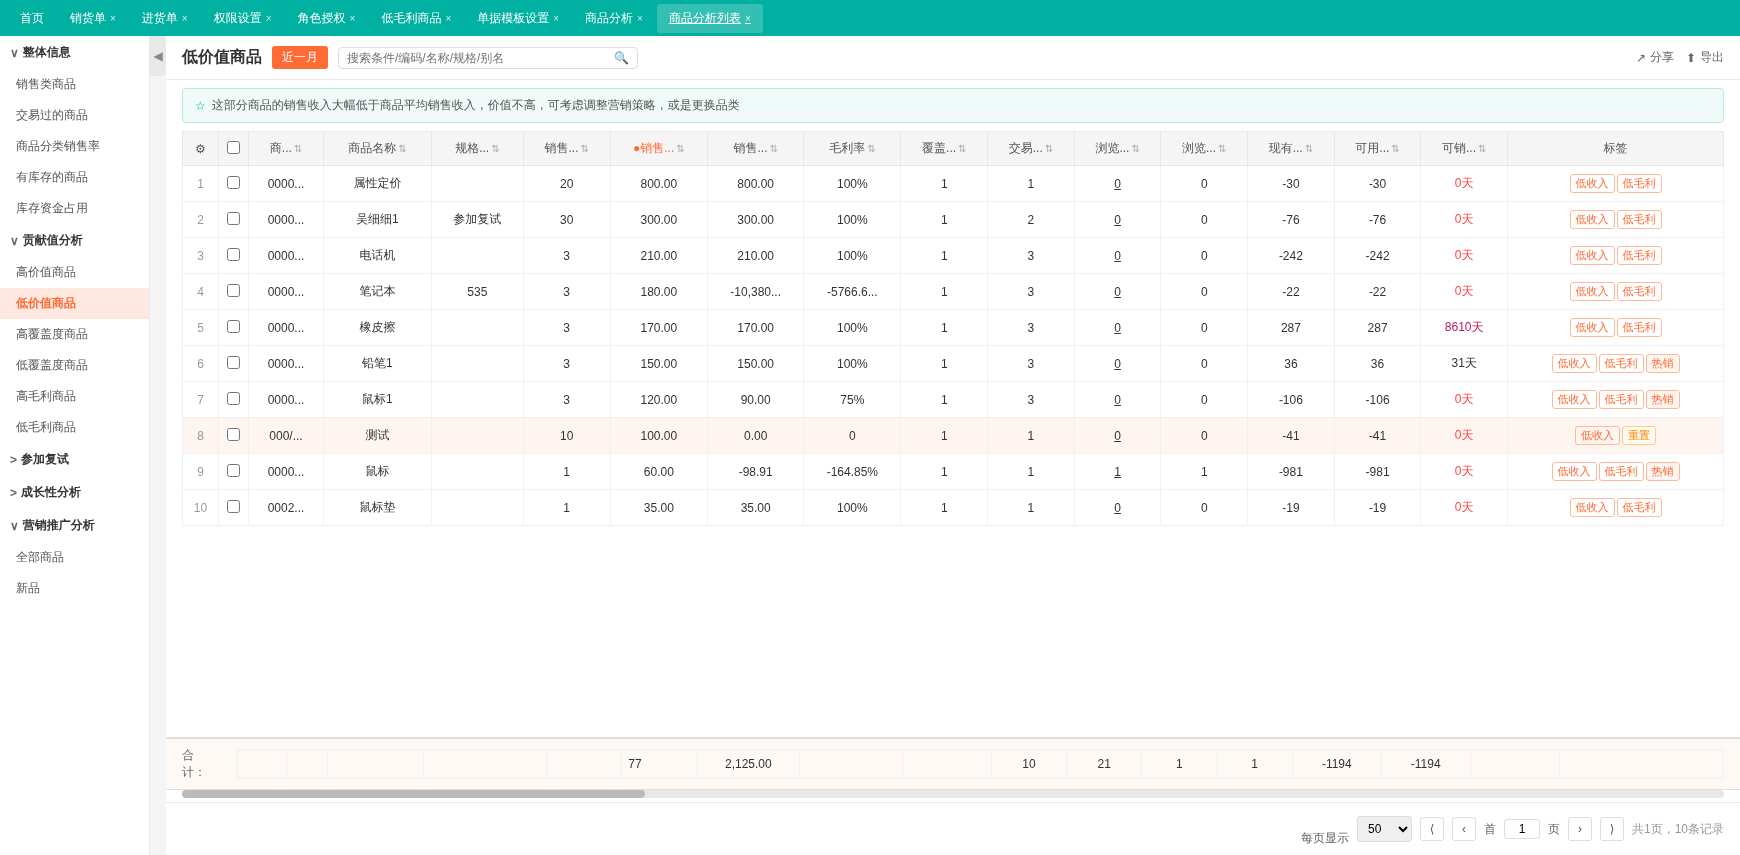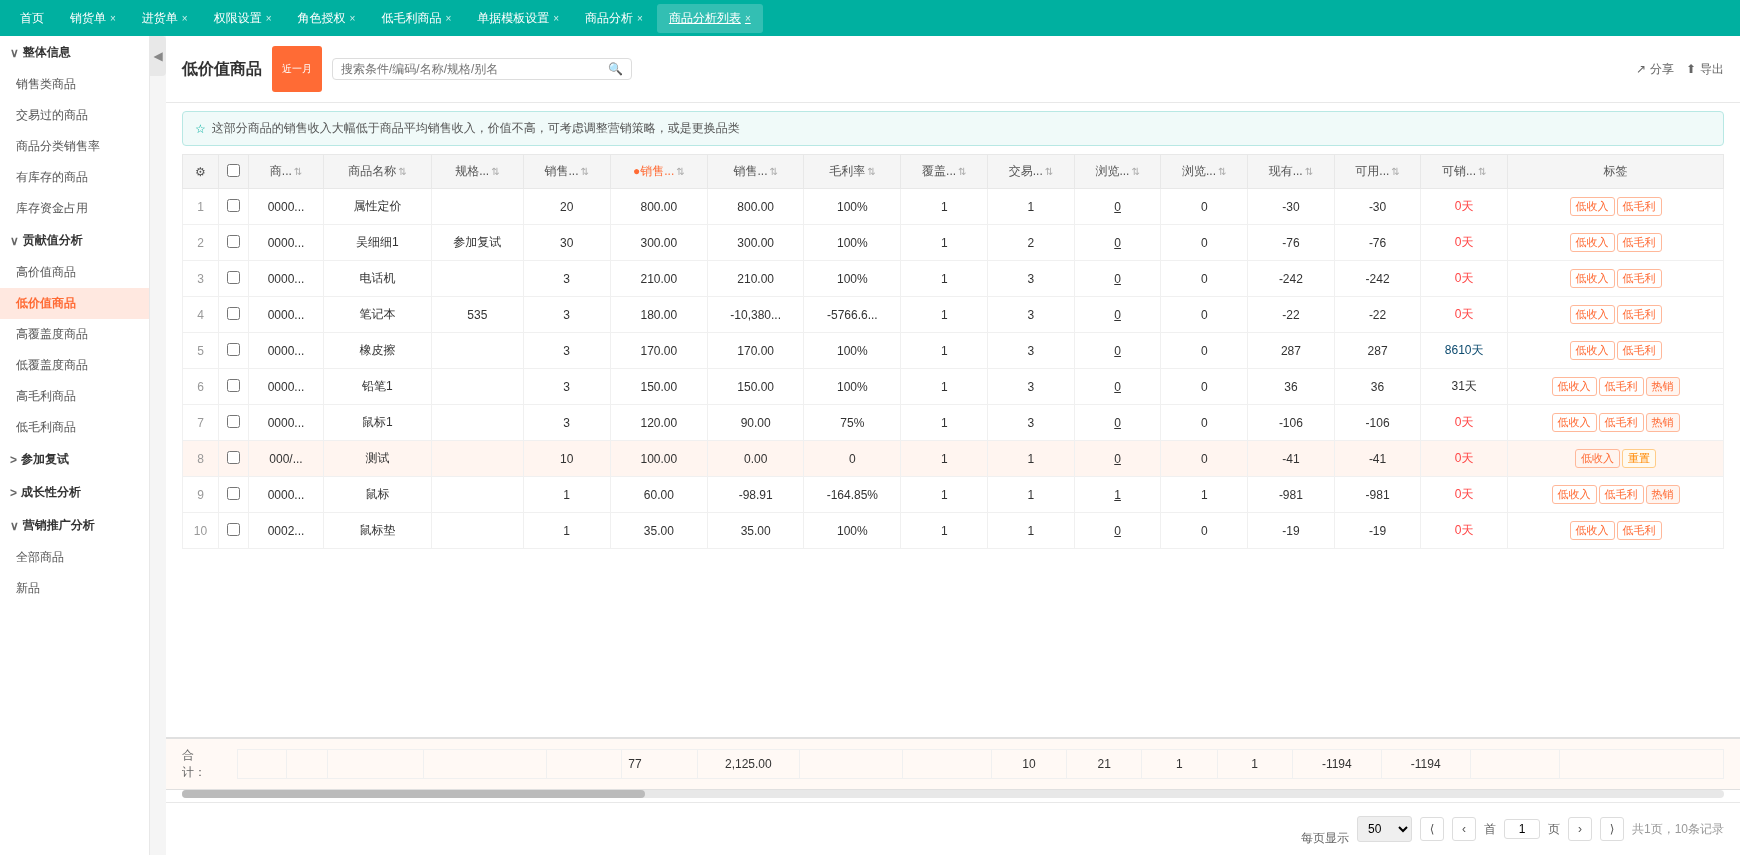--- a/index.html
+++ b/index.html
@@ -78,24 +78,24 @@
       gap: 10px;
     }
     .page-title {
       font-size: 16px;
       font-weight: bold;
       color: #333;
     }
     .date-filter-btn {
       background: #ff6b35;
       color: #fff;
-      padding: 16px 10px;
+      padding: 3px 10px;
       border-radius: 3px;
       cursor: pointer;
-      font-size: 10px;
+      font-size: 12px;
       text-align: center;
     }
     .search-box {
       display: flex;
       align-items: center;
       border: 1px solid #ddd;
       border-radius: 4px;
       padding: 3px 8px;
       gap: 4px;
       flex: 1;
@@ -579,21 +579,21 @@
               <td>3</td>
               <td>170.00</td>
               <td>170.00</td>
               <td>100%</td>
               <td>1</td>
               <td>3</td>
               <td><span style="text-decoration: underline; cursor: pointer;">0</span></td>
               <td>0</td>
               <td>287</td>
               <td>287</td>
-              <td style="color: #0c4a6e;">8610天</td>
+              <td style="color: #be185d;">8610天</td>
               <td><span class="tag tag-orange">低收入</span><span class="tag tag-orange">低毛利</span></td>
             </tr>
             <tr>
               <td style="color: rgb(153, 153, 153);">6</td>
               <td><input type="checkbox" style=""></td>
               <td>0000...</td>
               <td>铅笔1</td>
               <td></td>
               <td>3</td>
               <td>150.00</td>

